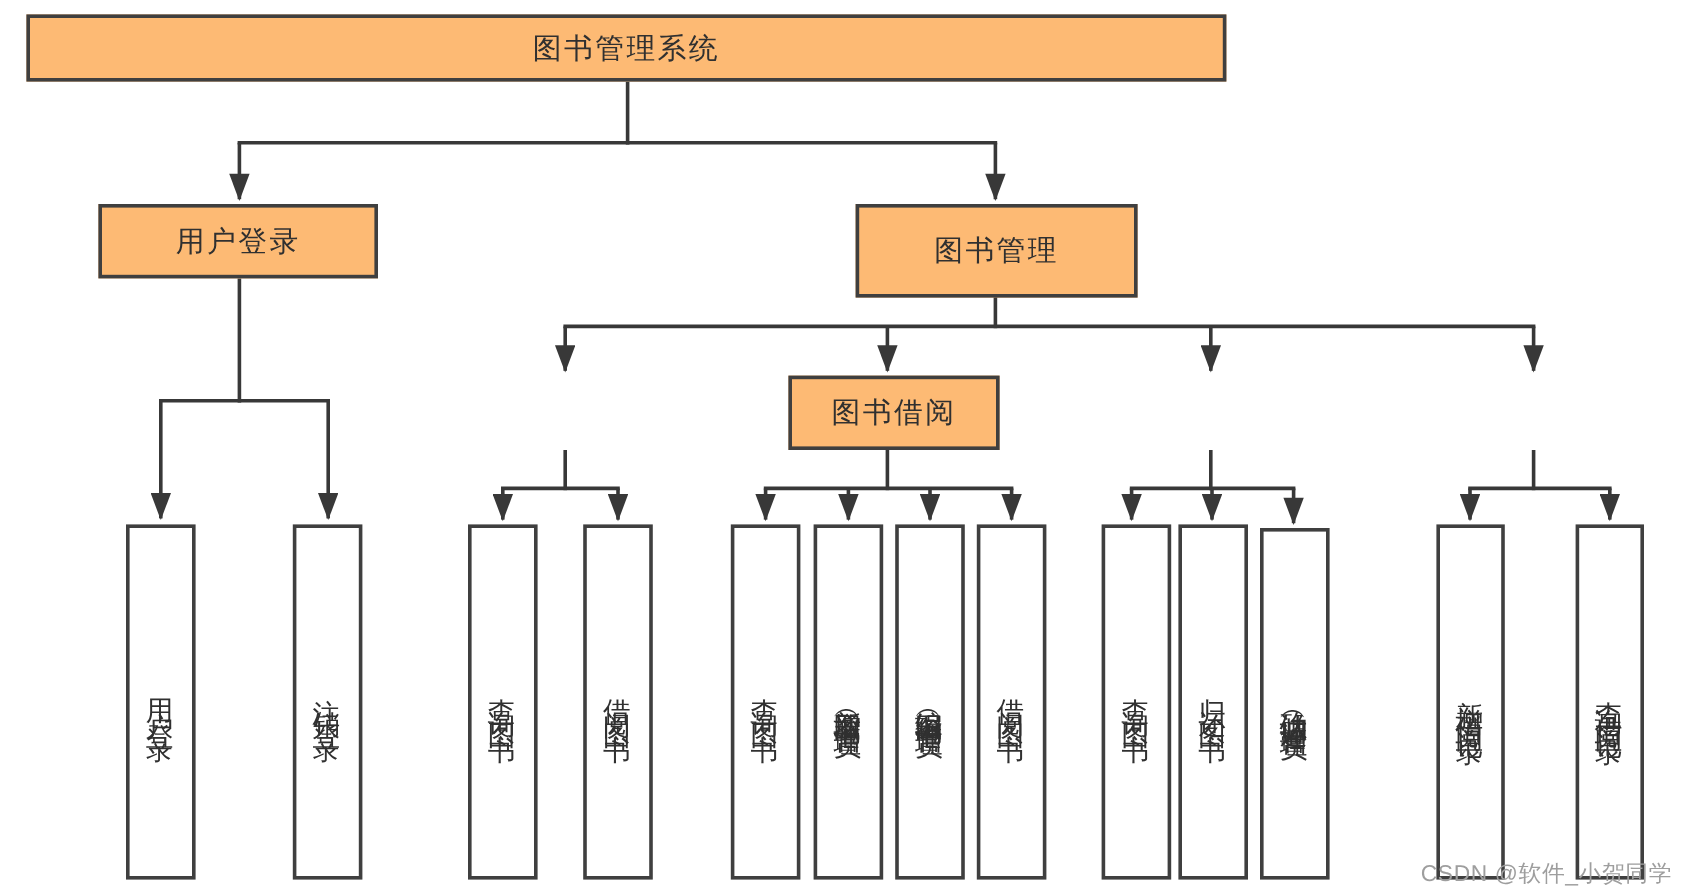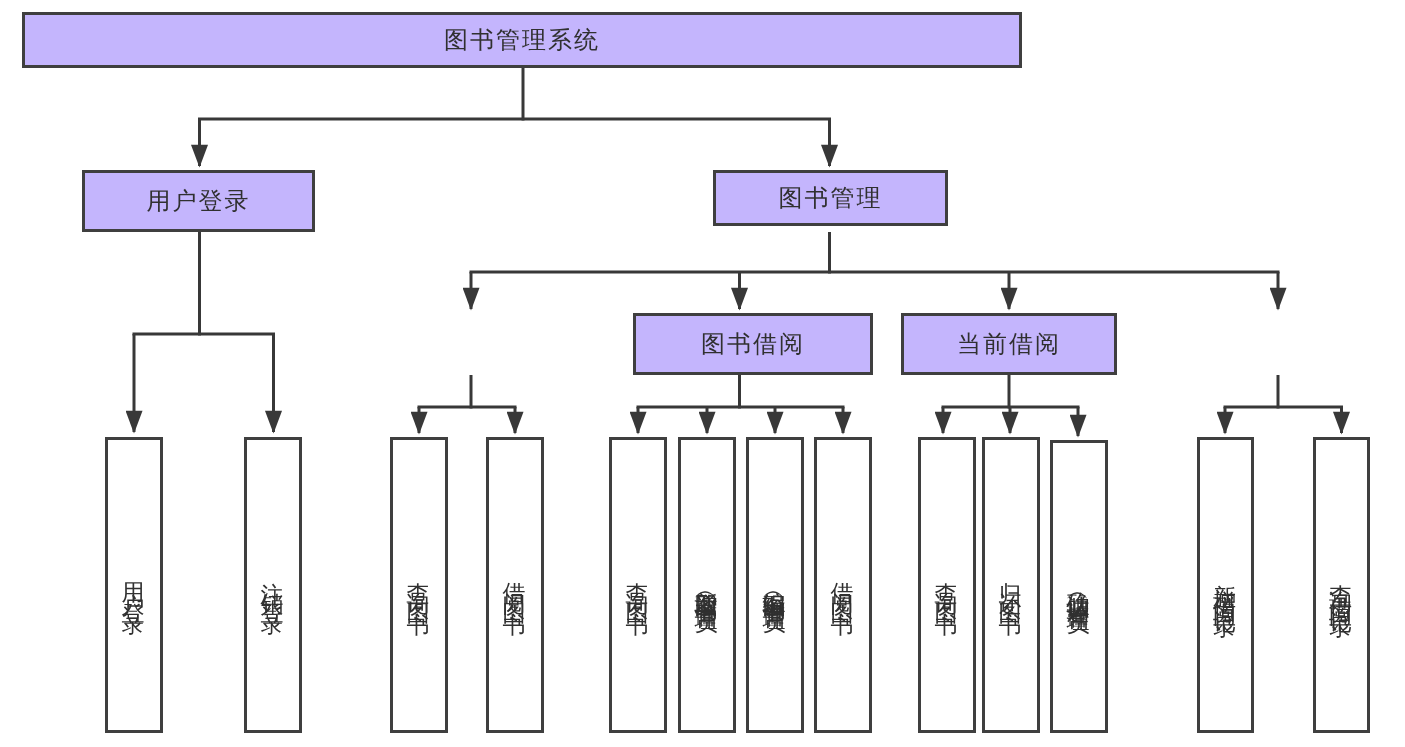--- a/index.html
+++ b/index.html
@@ -18,21 +18,21 @@
     color:var(--text);
     overflow:hidden;
   }
   #connector-layer{
     position:absolute;left:0;top:0;width:1405px;height:747px;
     z-index:1;pointer-events:none;
   }
   #connector-layer line{stroke:var(--line);stroke-width:3;}
   .hbox{
     position:absolute;z-index:2;
-    background:#c4b5fd;
+    background:#fdba74;
     border:3px solid var(--border);
     display:flex;align-items:center;justify-content:center;
     font-size:24px;letter-spacing:2px;
     color:var(--text);
   }
   .vbox{
     position:absolute;z-index:2;
     background:#ffffff;
     border:3px solid var(--border);
     display:flex;align-items:center;justify-content:center;
@@ -104,24 +104,23 @@
 
     <line x1="1278" y1="375" x2="1278" y2="408.5"></line>
     <line x1="1223.5" y1="407" x2="1343" y2="407"></line>
     <line x1="1225" y1="407" x2="1225" y2="433" marker-end="url(#arw)"></line>
     <line x1="1341.5" y1="407" x2="1341.5" y2="433" marker-end="url(#arw)"></line>
   </svg>
 
   <div class="hbox" style="left:22px;top:12px;width:1000px;height:56px">图书管理系统</div>
 
   <div class="hbox" style="left:82px;top:170px;width:233px;height:62px">用户登录</div>
-  <div class="hbox" style="left:713px;top:170px;width:235px;height:56px">图书管理</div>
+  <div class="hbox" style="left:713px;top:170px;width:235px;height:78px">图书管理</div>
 
-  <div class="hbox" style="left:633px;top:313px;width:240px;height:62px">图书借阅</div>
-  <div class="hbox" style="left:901px;top:313px;width:216px;height:62px">当前借阅</div>
+  <div class="hbox" style="left:657px;top:313px;width:176px;height:62px">图书借阅</div>
 
   <div class="vbox" style="left:105px;top:437px;width:58px;height:296px">
     <span class="vtext">用户登录</span>
   </div>
   <div class="vbox" style="left:244px;top:437px;width:58px;height:296px">
     <span class="vtext">注销登录</span>
   </div>
 
   <div class="vbox" style="left:390px;top:437px;width:58px;height:296px">
     <span class="vtext">查询图书</span>
@@ -153,14 +152,15 @@
     <span class="vtext long">确认归还（管理员）</span>
   </div>
 
   <div class="vbox" style="left:1197px;top:437px;width:57px;height:296px">
     <span class="vtext mid">新增借阅记录</span>
   </div>
   <div class="vbox" style="left:1313px;top:437px;width:57px;height:296px">
     <span class="vtext mid">查询借阅记录</span>
   </div>
 
+  <div id="watermark">CSDN @软件_小贺同学</div>
 
 </div>
 
 </body></html>

